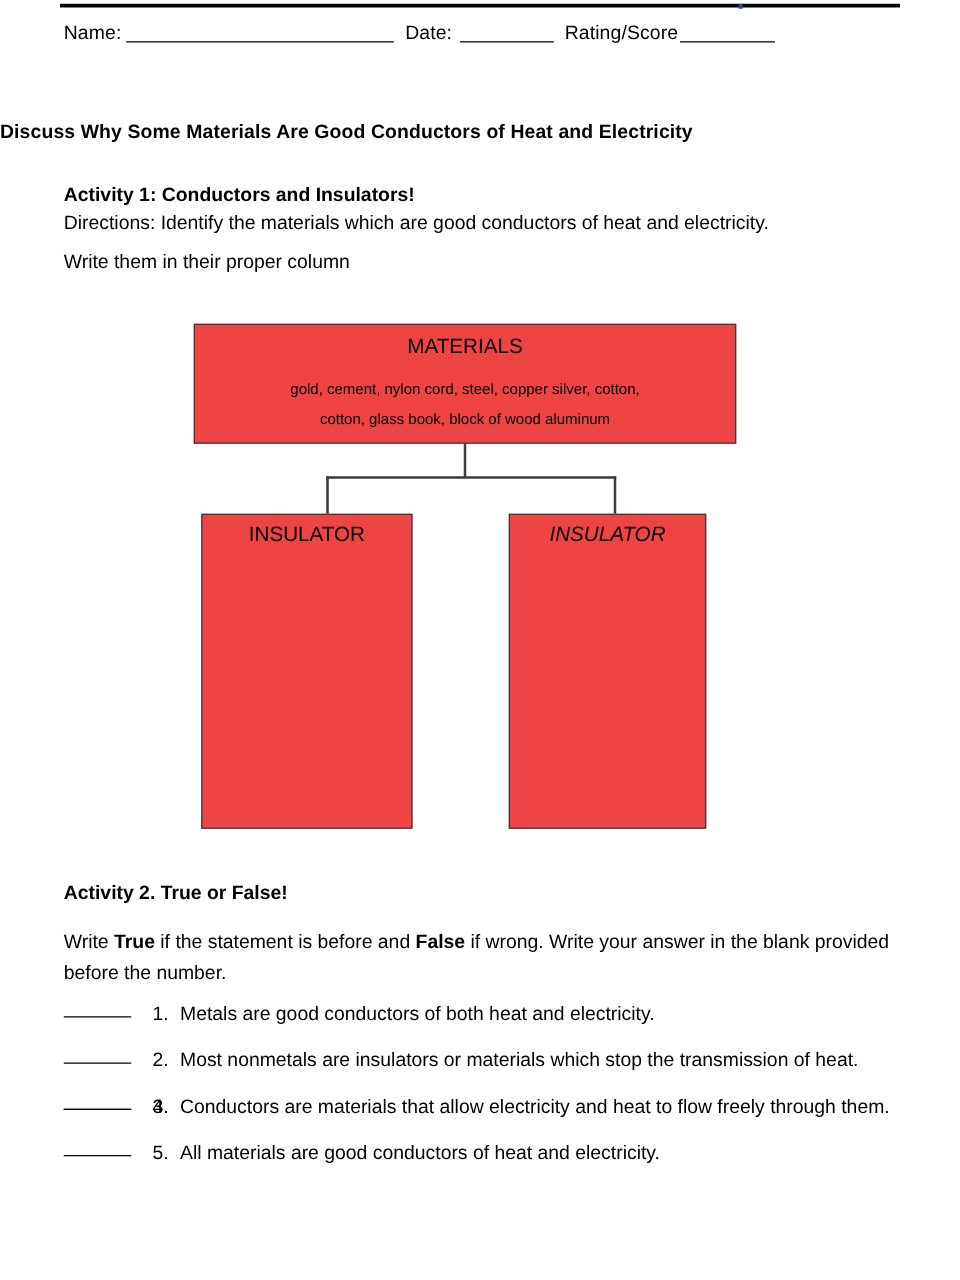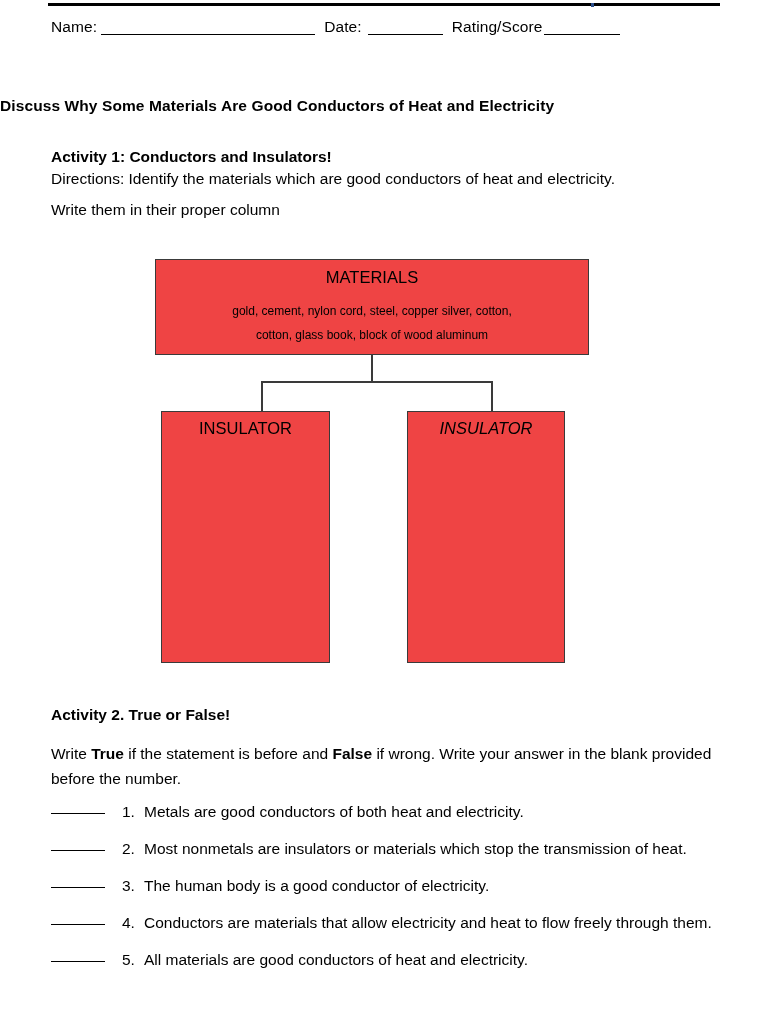--- a/index.html
+++ b/index.html
@@ -284,21 +284,20 @@
 
     <div class="qitem">
       <span class="qblank"></span>
       <span class="qnum">2.</span>
       <span class="qtext">Most nonmetals are insulators or materials which stop the transmission of heat.</span>
     </div>
 
     <div class="qitem">
       <span class="qblank"></span>
       <span class="qnum">3.</span>
-      <span class="qtext">The human body is a good conductor of electricity.</span>
     </div>
 
     <div class="qitem">
       <span class="qblank"></span>
       <span class="qnum">4.</span>
       <span class="qtext">Conductors are materials that allow electricity and heat to flow freely through them.</span>
     </div>
 
     <div class="qitem">
       <span class="qblank"></span>

